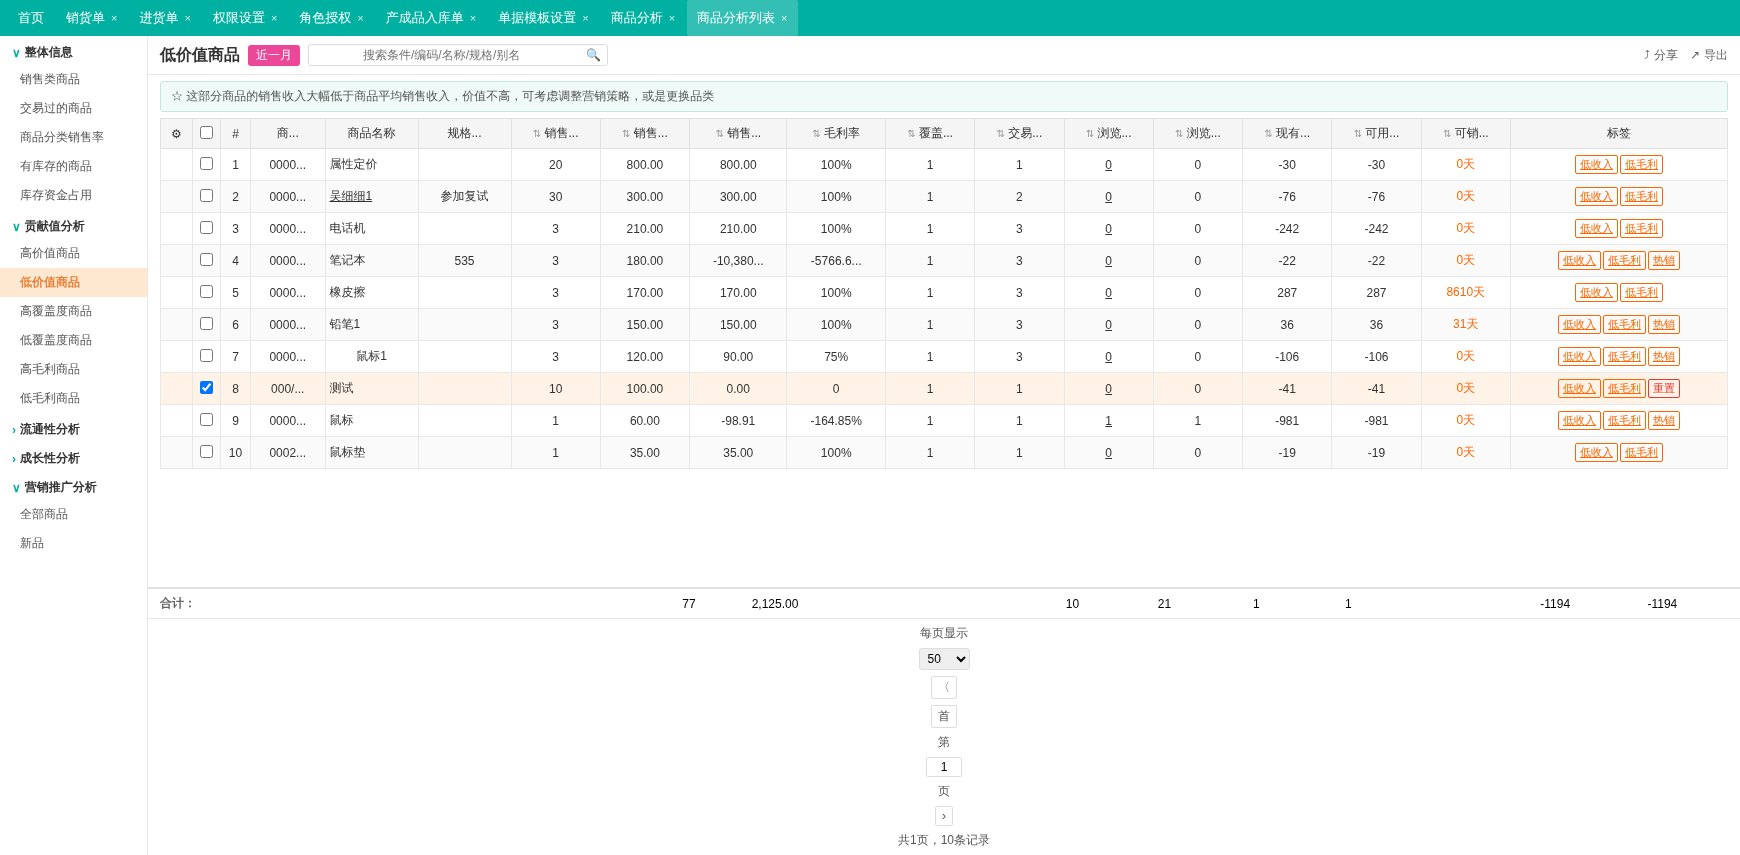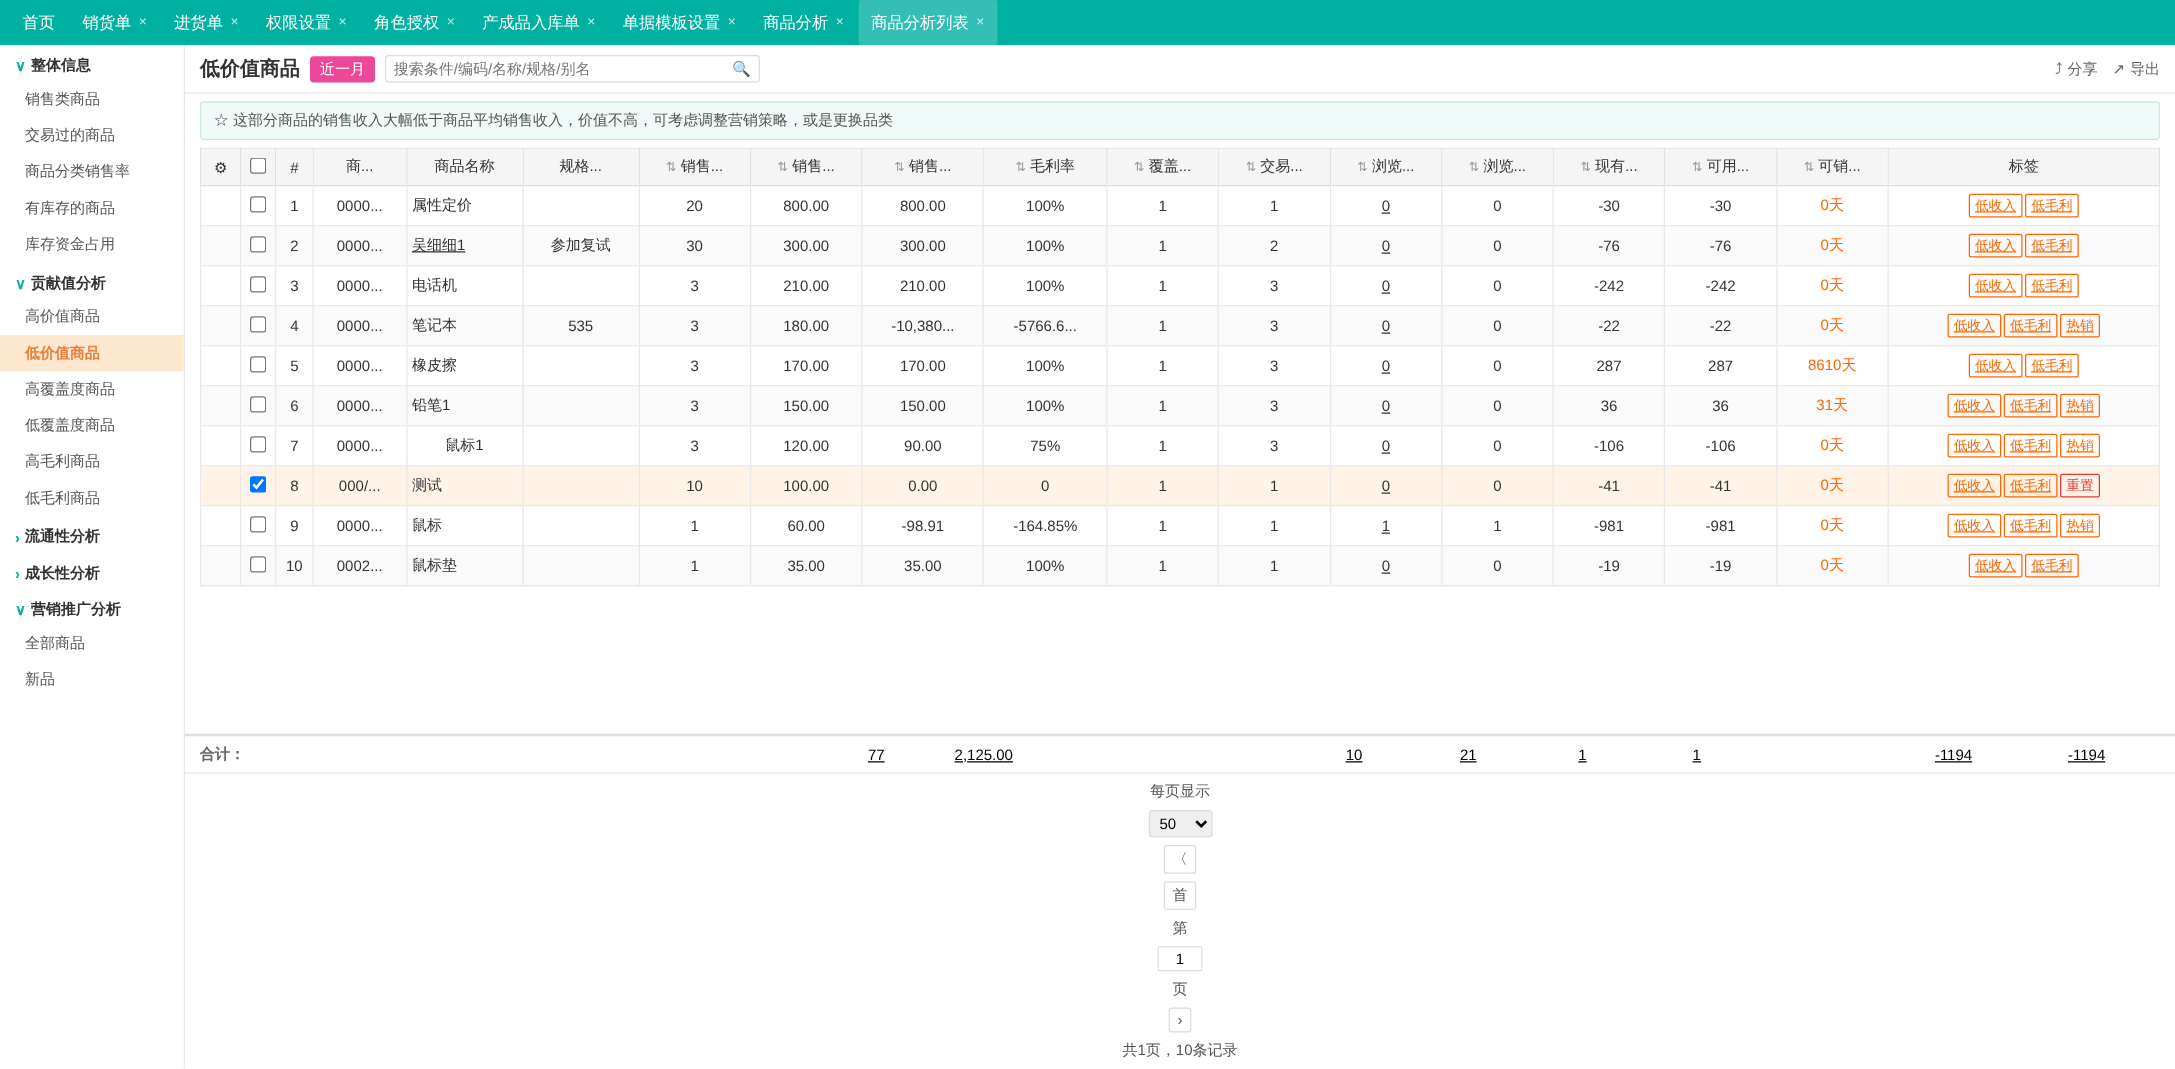--- a/index.html
+++ b/index.html
@@ -102,20 +102,21 @@
       border-radius: 3px;
       padding: 3px 6px;
       background: #fff;
     }
     .search-box input {
       border: none;
       outline: none;
       font-size: 12px;
       flex: 1;
       color: #999;
+      margin-left: 48px;
     }
     .right-actions {
       margin-left: auto;
       display: flex;
       gap: 12px;
     }
     .action-btn {
       color: #666;
       cursor: pointer;
       display: flex;
@@ -183,21 +184,21 @@
 
     
     .table-footer {
       border-top: 2px solid #e0e0e0;
       padding: 6px 12px;
       display: flex;
       align-items: center;
       background: #fff;
       flex-shrink: 0;
     }
-    .footer-label { color: #666; margin-right: 24px; font-weight: bold; }
+    .footer-label { color: #666; margin-right: 12px; font-weight: bold; }
 
     
     .pagination {
       display: flex;
       align-items: center;
       justify-content: flex-end;
       padding: 6px 12px;
       background: #fff;
       border-top: 1px solid #e8e8e8;
       gap: 6px;
@@ -516,21 +517,21 @@
     <td>-19</td>
     <td style="color:#ff6600;">0天</td>
     <td><span class="tag tag-orange">低收入</span><span class="tag tag-orange">低毛利</span></td>
   </tr>
           </tbody>
       </table>
     </div>
 
     <div class="table-footer">
       <span class="footer-label">合计：</span>
-      <div style="flex:1; display:grid; grid-template-columns: 32px 28px 30px 80px 120px 60px 70px 70px 70px 7% 5% 5% 5% 5% 6% 6% 6% auto; gap:16px; align-items:center;text-decoration:underline;">
+      <div style="flex:1; display:grid; grid-template-columns: 32px 28px 30px 80px 120px 60px 70px 70px 70px 7% 5% 5% 5% 5% 6% 6% 6% auto; gap:16px; align-items:center;">
         <span></span>
         <span></span>
         <span></span>
         <span></span>
         <span></span>
         <span></span>
         <span style="text-align:center;">77</span>
         <span style="text-align:center;">2,125.00</span>
         <span></span>
         <span></span>

